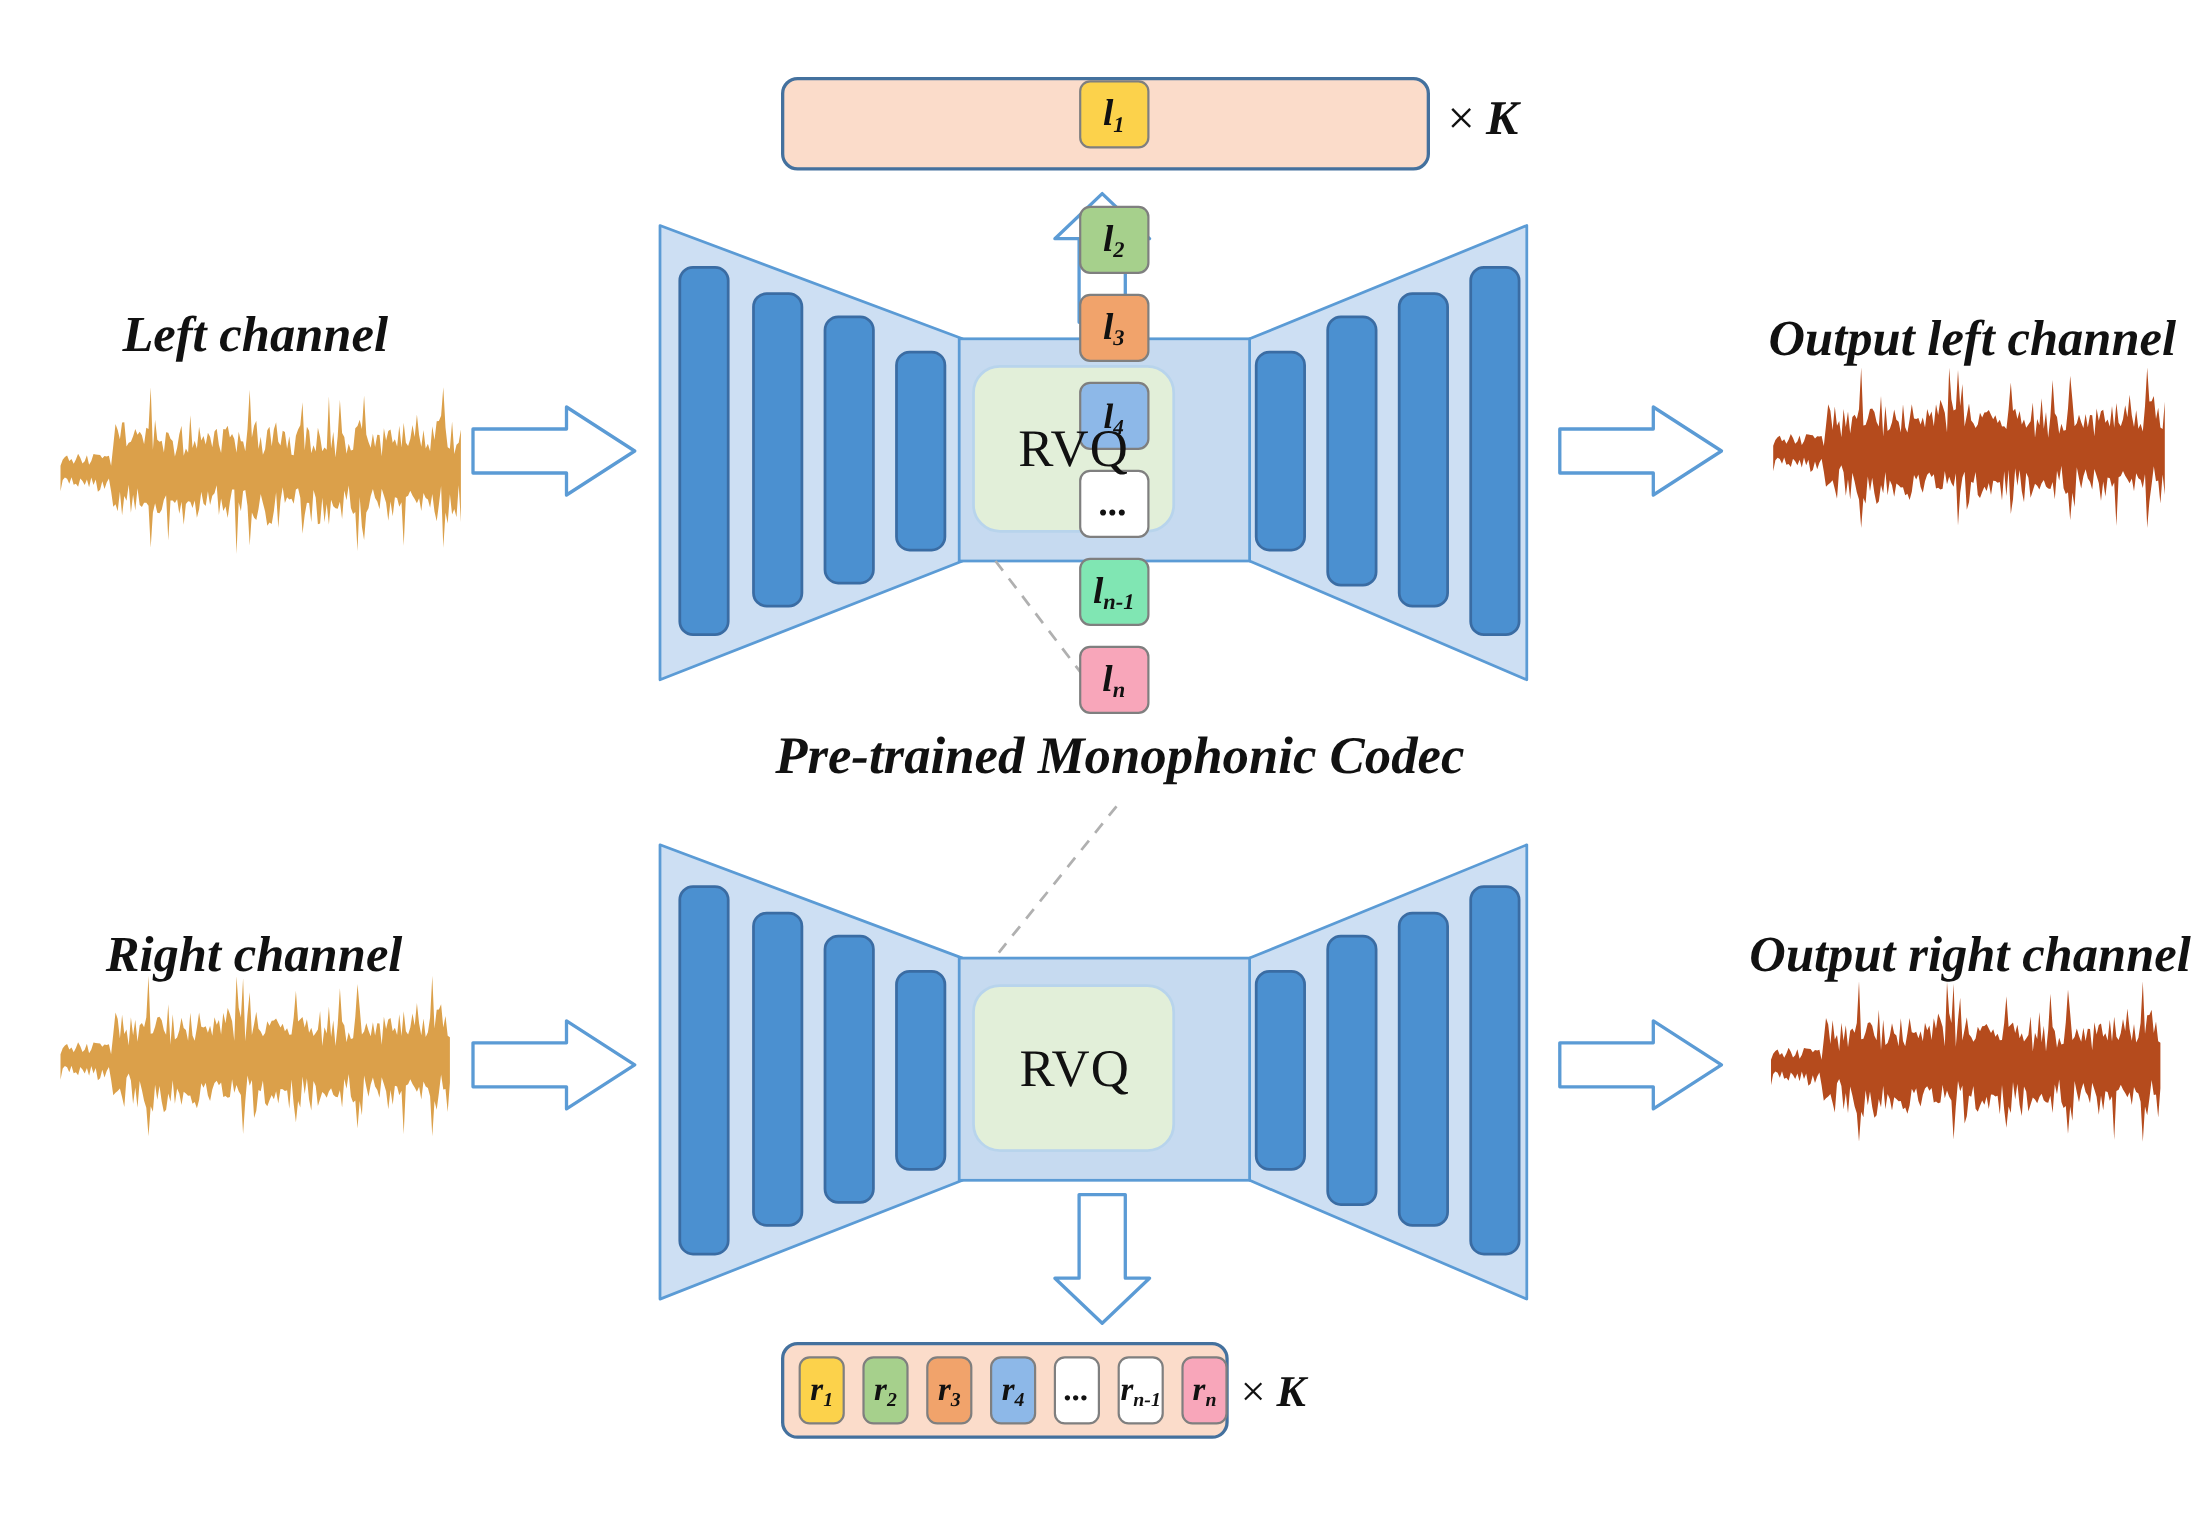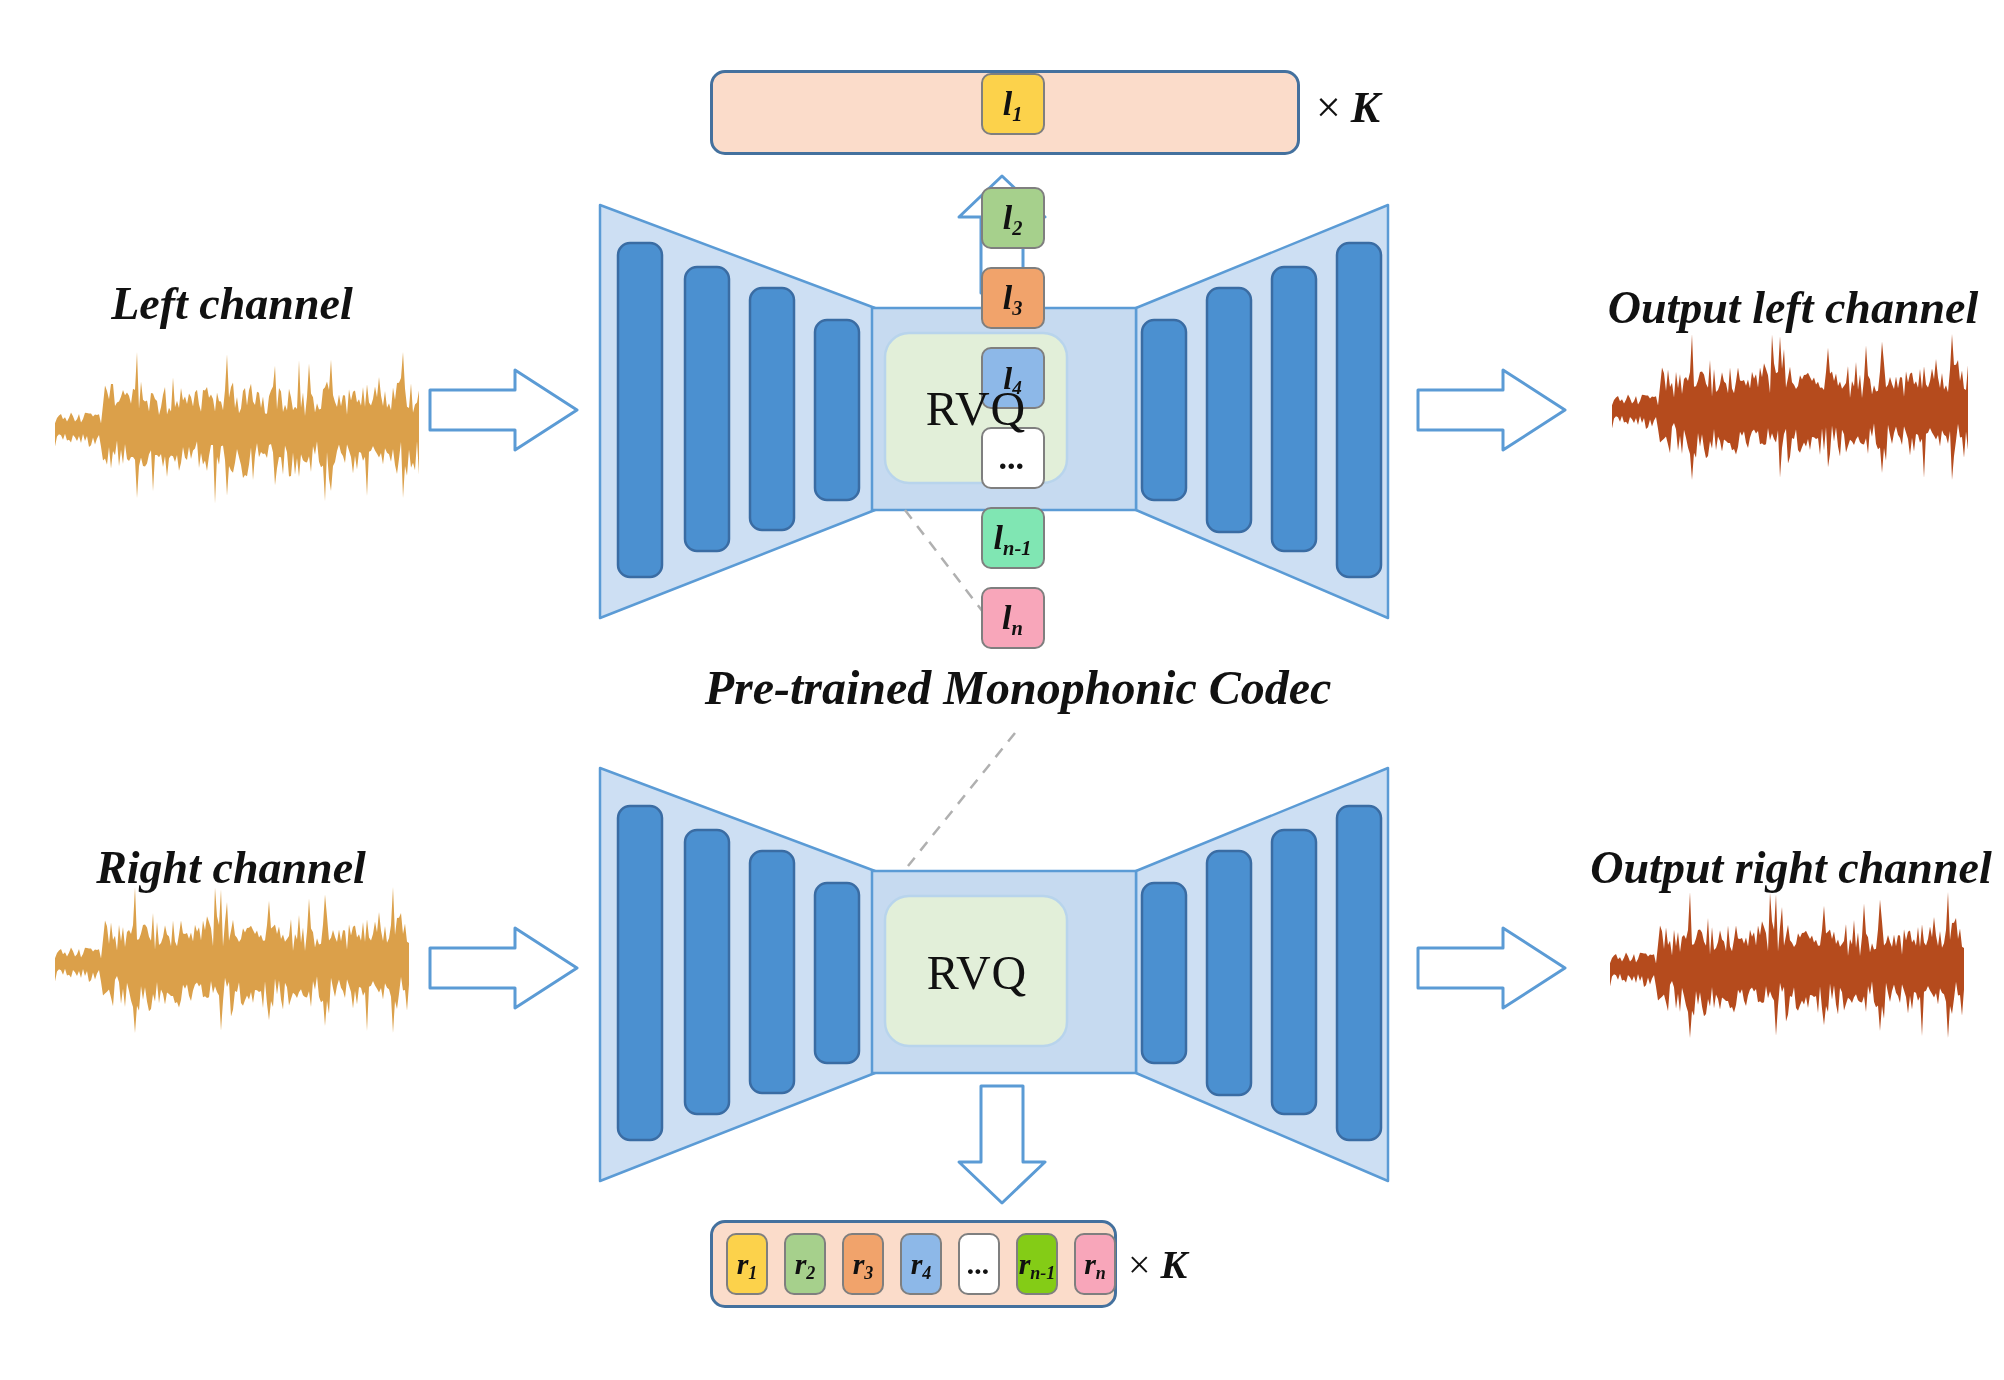--- a/index.html
+++ b/index.html
@@ -121,21 +121,21 @@
       </div>
       <div class="tok" style="width: 42px; height: 62px; background: rgb(241, 163, 107); border: 2.5px solid rgb(127, 127, 127); font-size: 30px;">
         <span>r<sub>3</sub></span>
       </div>
       <div class="tok" style="width: 42px; height: 62px; background: rgb(141, 184, 232); border: 2.5px solid rgb(127, 127, 127); font-size: 30px;">
         <span>r<sub>4</sub></span>
       </div>
       <div class="tok" style="width: 42px; height: 62px; background: rgb(255, 255, 255); border: 2.5px solid rgb(127, 127, 127); font-size: 30px;">
         <span>...</span>
       </div>
-      <div class="tok" style="width: 42px; height: 62px; background: #84cc16; border: 2.5px solid rgb(127, 127, 127); font-size: 30px;">
+      <div class="tok" style="width: 42px; height: 62px; background: #ffffff; border: 2.5px solid rgb(127, 127, 127); font-size: 30px;">
         <span>r<sub>n-1</sub></span>
       </div>
       <div class="tok" style="width: 42px; height: 62px; background: rgb(248, 166, 186); border: 2.5px solid rgb(127, 127, 127); font-size: 30px;">
         <span>r<sub>n</sub></span>
       </div>
     </div>
 
 </div>
 
 </body></html>

